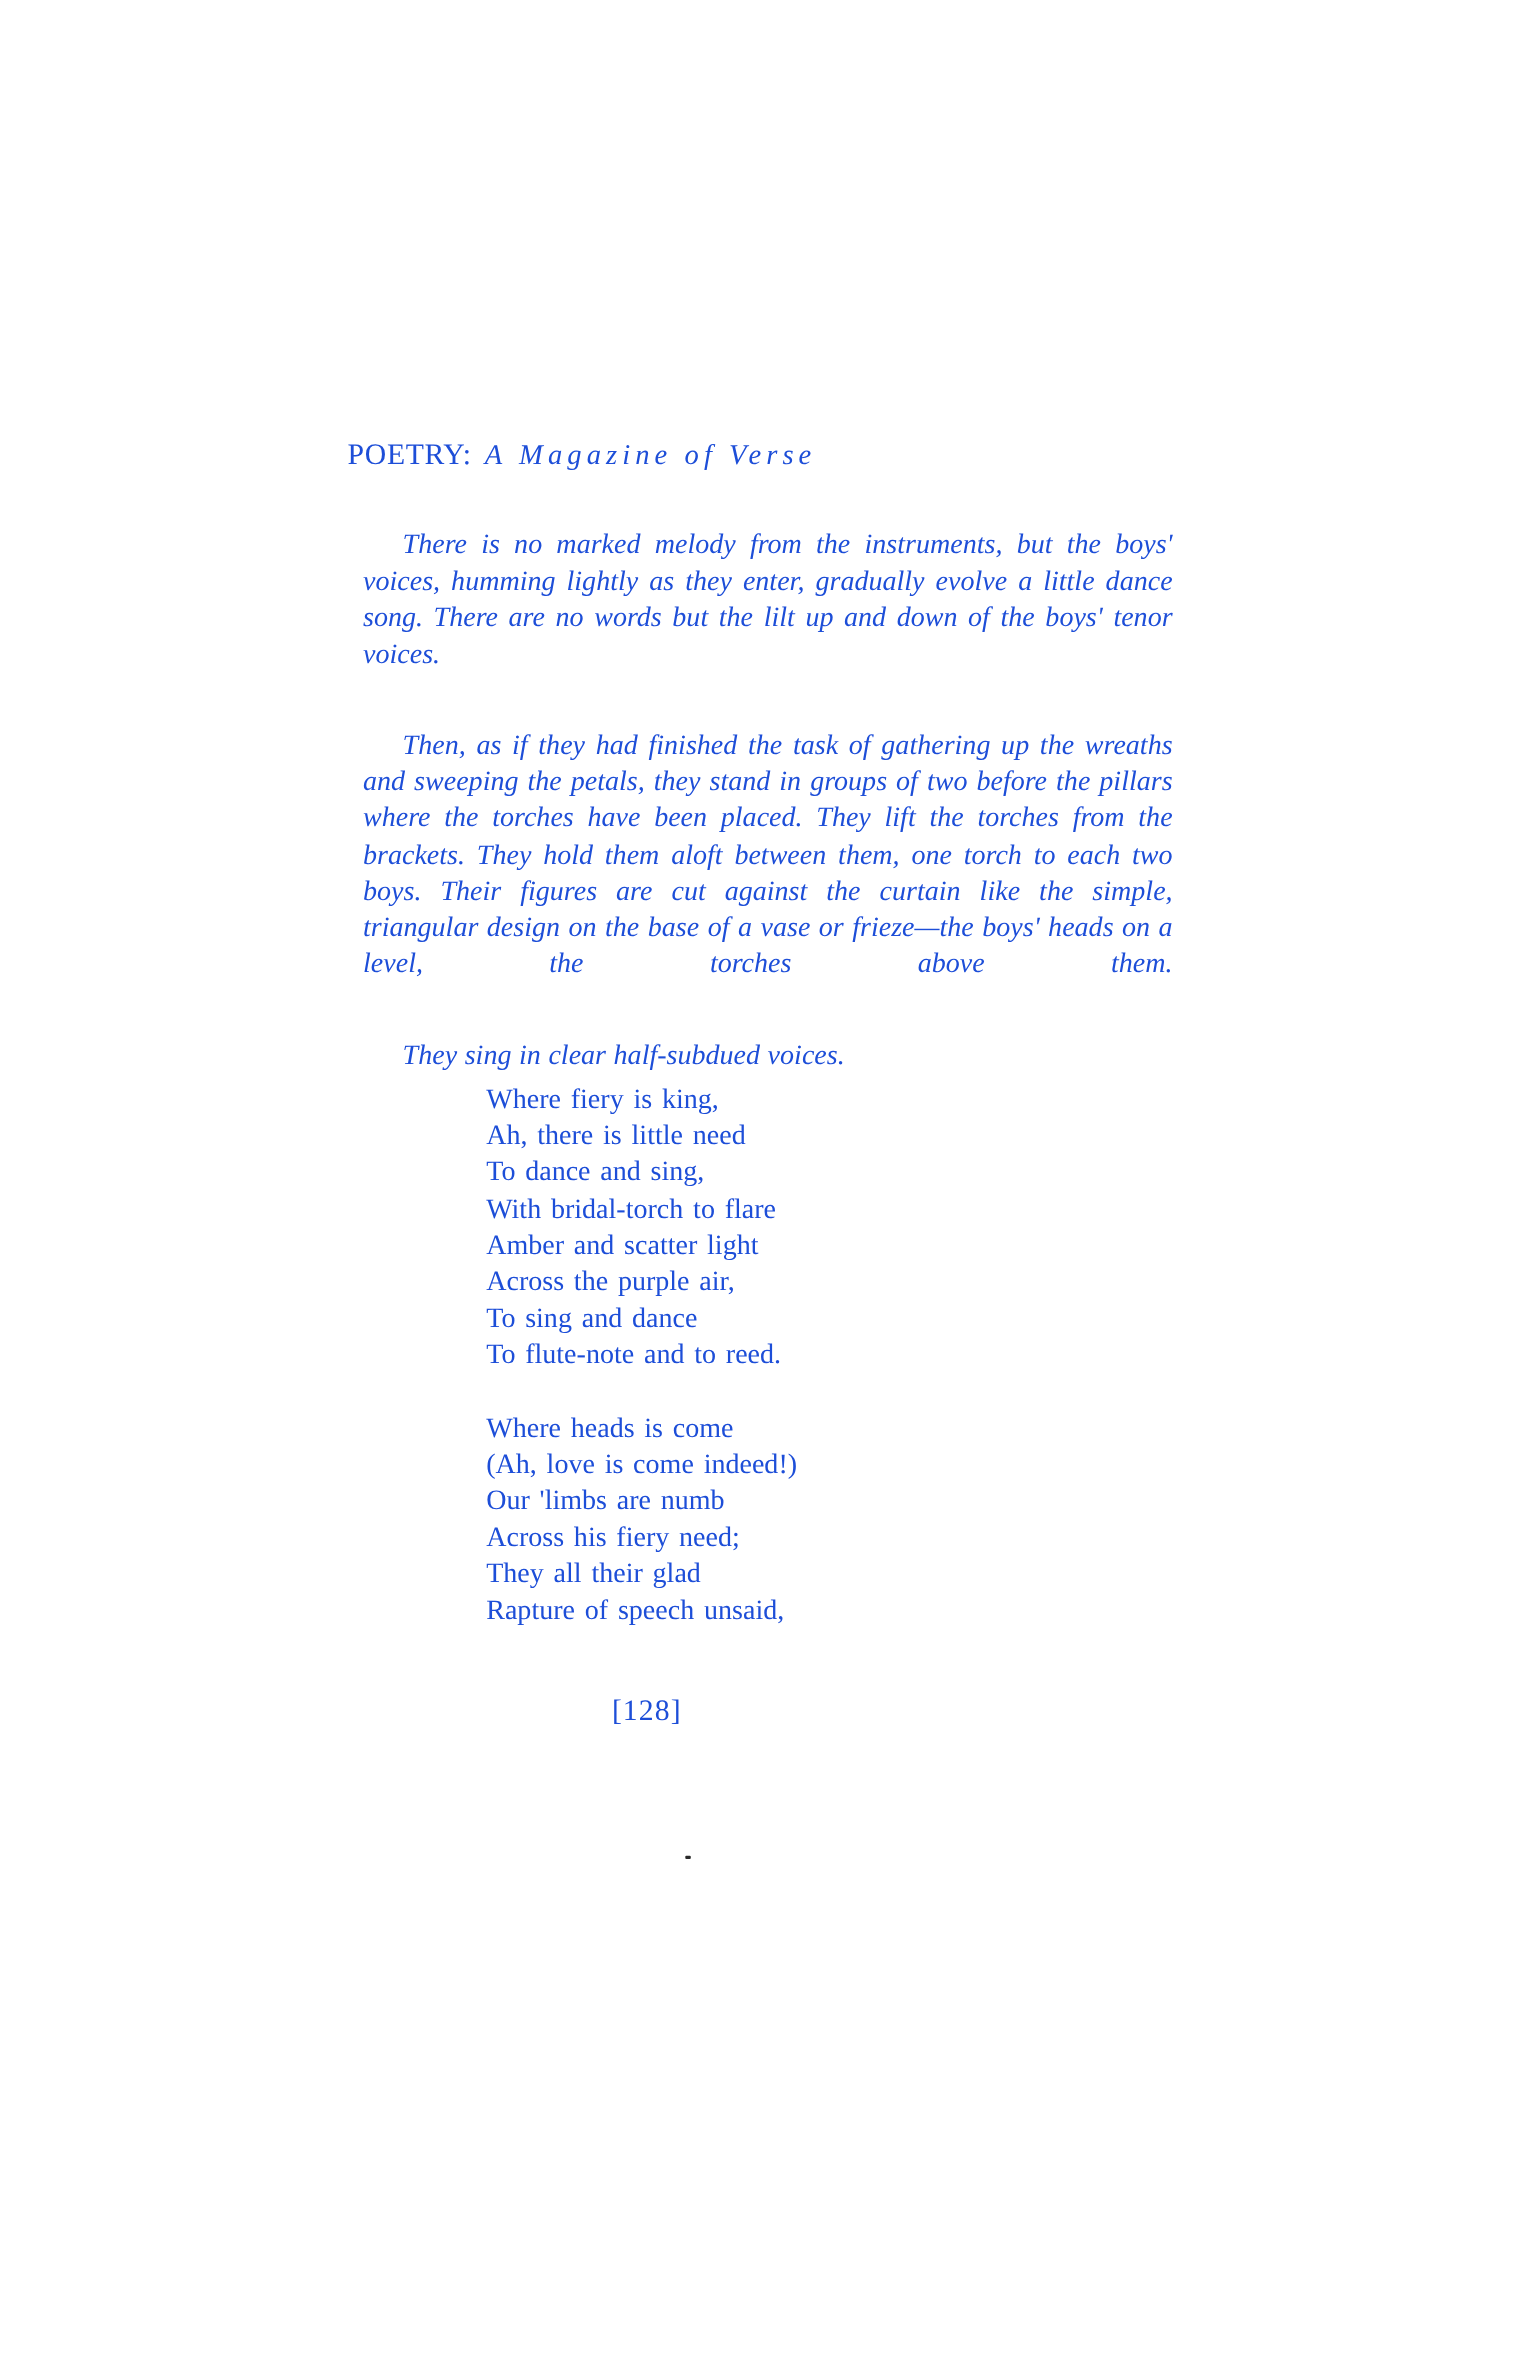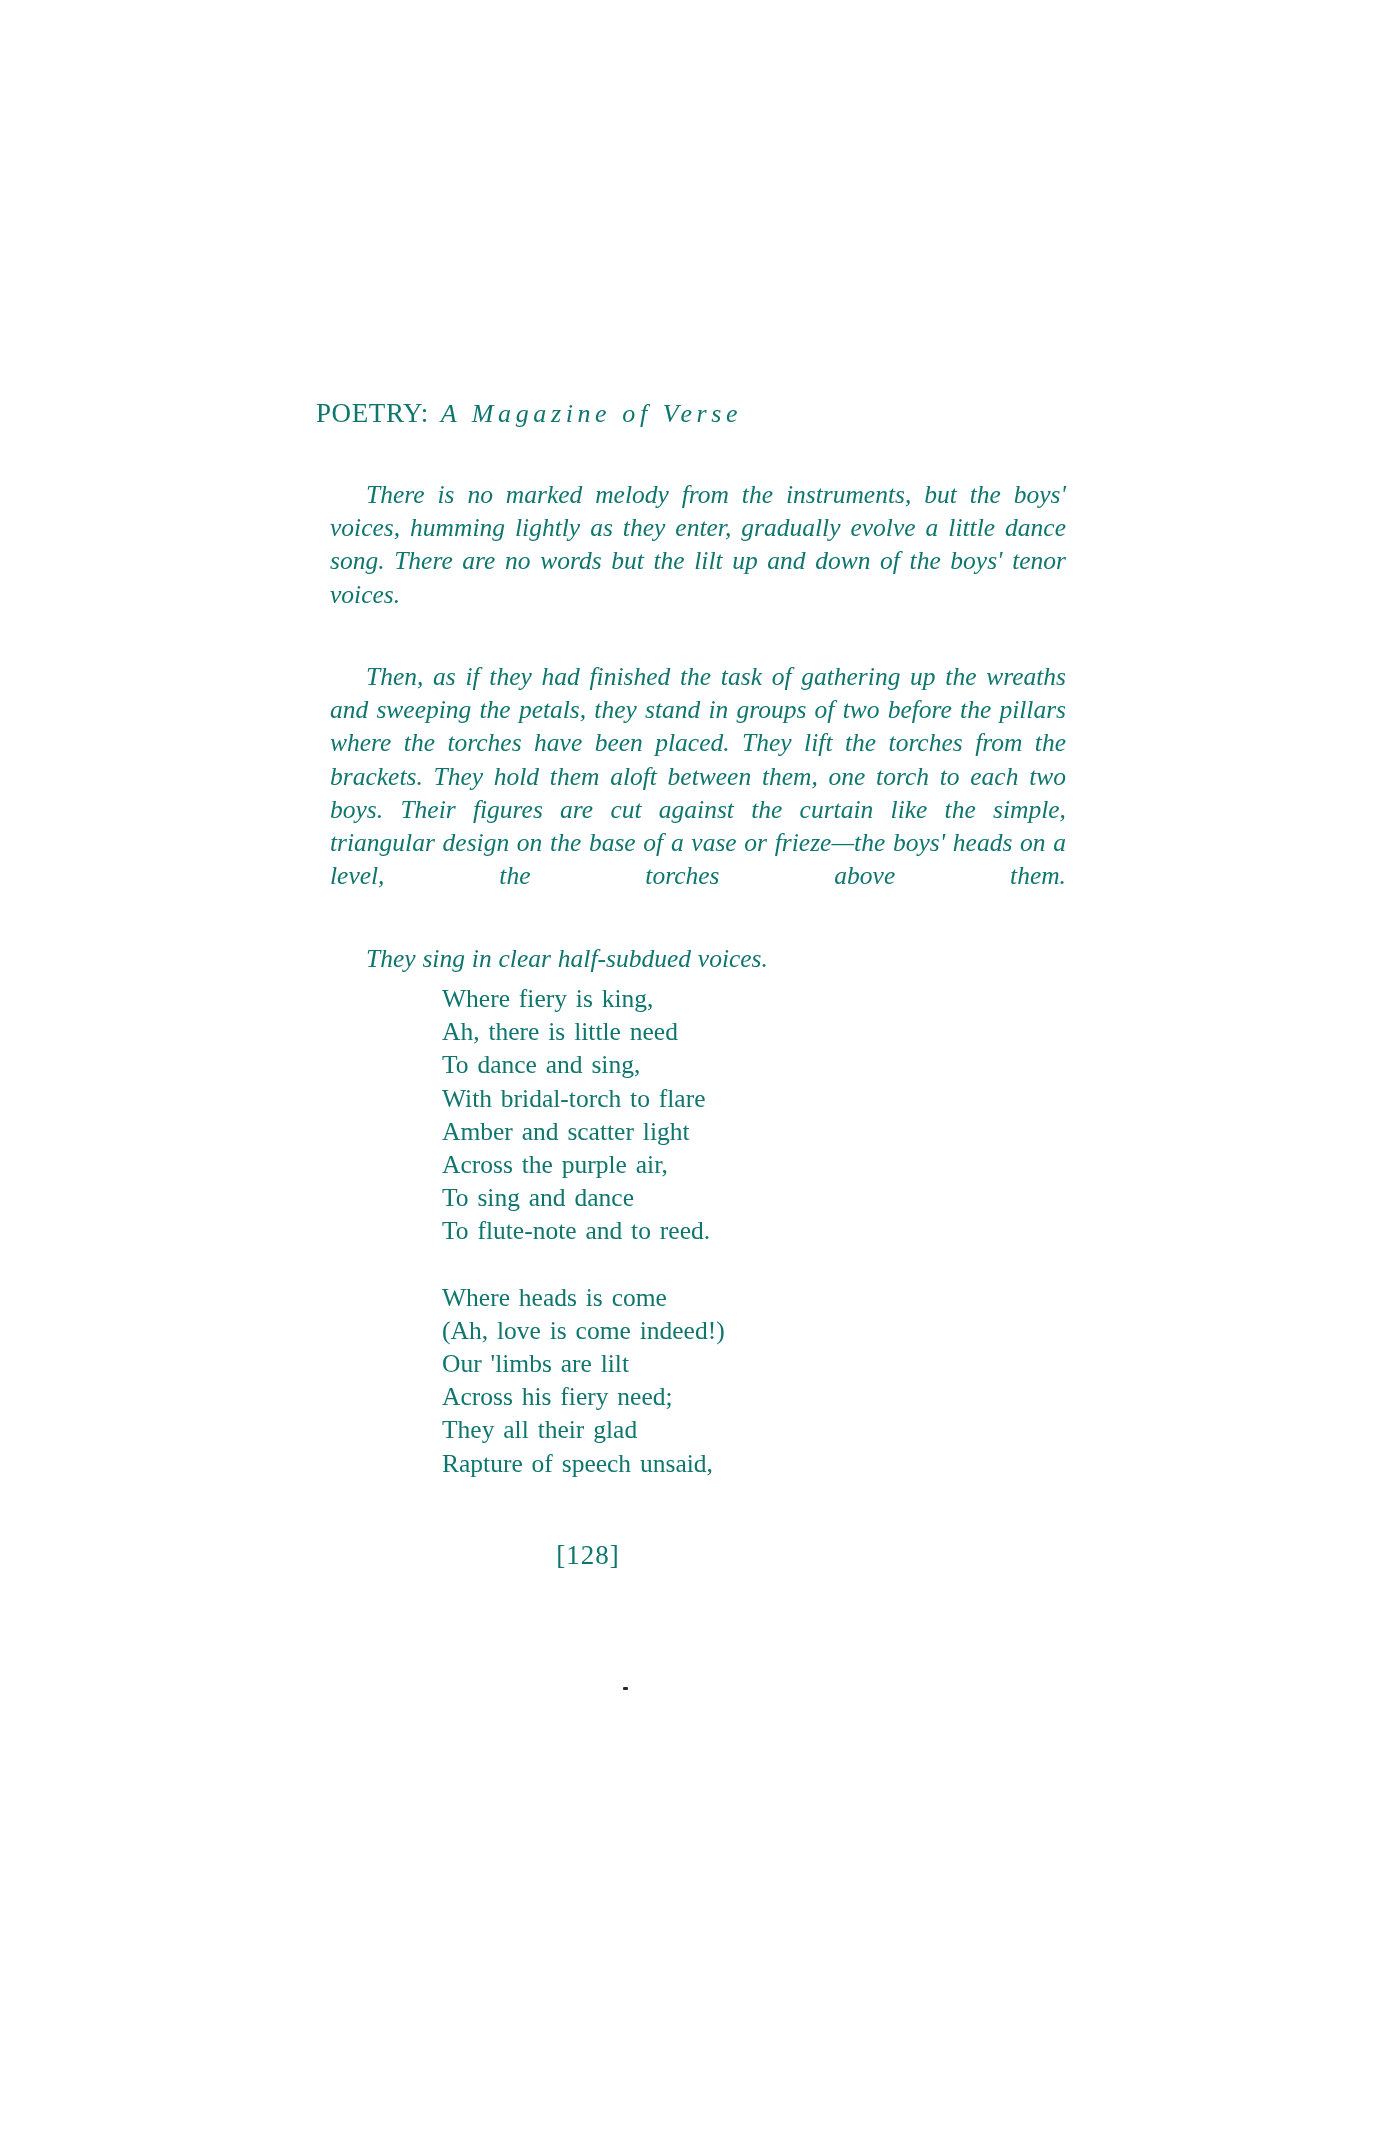--- a/index.html
+++ b/index.html
@@ -8,21 +8,21 @@
     background: #ffffff;
   }
 
   .page {
     position: relative;
     width: 1400px;
     height: 2154px;
     background: #ffffff;
     overflow: hidden;
     font-family: "Liberation Serif", "DejaVu Serif", serif;
-    color: #0f766e;
+    color: #1d4ed8;
   }
 
   
   .running-head {
     position: absolute;
     left: 316px;
     top: 396px;
     white-space: nowrap;
     font-size: 27px;
     line-height: 34px;
@@ -128,21 +128,21 @@
       <span class="verse-line">To dance and sing,</span>
       <span class="verse-line">With bridal-torch to flare</span>
       <span class="verse-line">Amber and scatter light</span>
       <span class="verse-line">Across the purple air,</span>
       <span class="verse-line">To sing and dance</span>
       <span class="verse-line">To flute-note and to reed.</span>
     </div>
     <div class="stanza">
       <span class="verse-line">Where heads is come</span>
       <span class="verse-line">(Ah, love is come indeed!)</span>
-      <span class="verse-line">Our 'limbs are lilt</span>
+      <span class="verse-line">Our 'limbs are numb</span>
       <span class="verse-line">Across his fiery need;</span>
       <span class="verse-line">They all their glad</span>
       <span class="verse-line">Rapture of speech unsaid,</span>
     </div>
   </div>
 
   <div class="folio">[128]</div>
 
   <div class="speck"></div>
 

